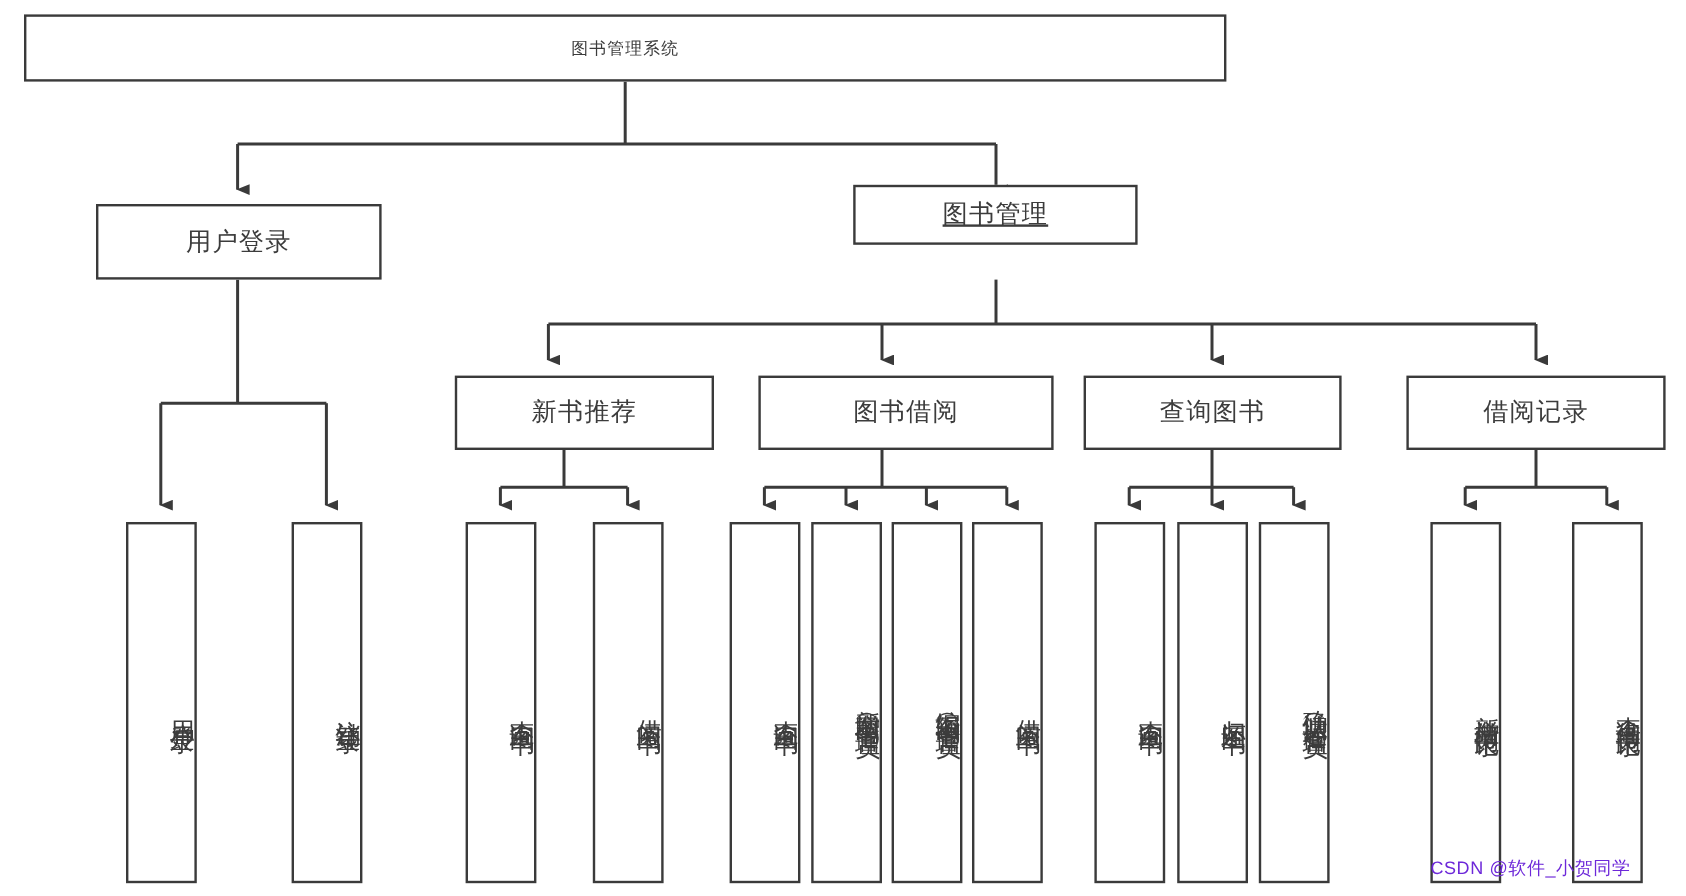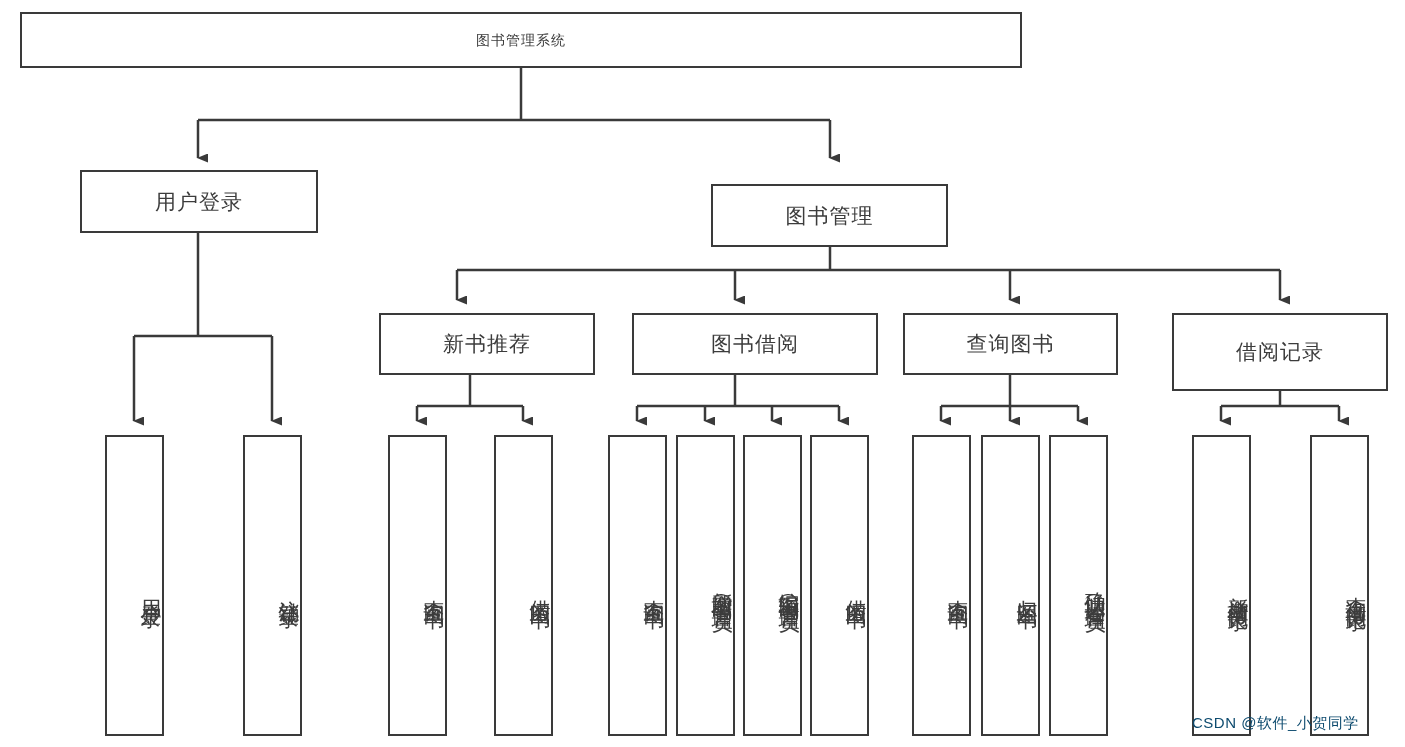--- a/index.html
+++ b/index.html
@@ -5,21 +5,21 @@
   html,body{margin:0;padding:0;background:#ffffff;}
   body{width:1405px;height:747px;overflow:hidden;font-family:"Liberation Sans","DejaVu Sans",sans-serif;}
   #diagram{position:relative;width:1405px;height:747px;background:#fff;}
   svg.wires{position:absolute;left:0;top:0;width:1405px;height:747px;}
   .node{position:absolute;box-sizing:border-box;border:2.5px solid #3a3a3a;background:#ffffff;
         display:flex;align-items:center;justify-content:center;color:#3c3c3c;}
   .node-h{font-size:21px;letter-spacing:1px;line-height:1.2;white-space:nowrap;}
   .node-root{font-size:14px;}
   .node-v{writing-mode:vertical-rl;text-orientation:upright;font-size:21px;
           letter-spacing:3px;line-height:1.05;padding-top:6px;align-items:flex-start;}
-  .watermark{position:absolute;left:1192px;top:714px;font-size:15px;color:#0c4a6e;
+  .watermark{position:absolute;left:1192px;top:714px;font-size:15px;color:#6d28d9;
              white-space:nowrap;letter-spacing:.5px;}
 </style>
 </head>
 <body>
 
 <div id="diagram">
 
   <svg class="wires" viewBox="0 0 1405 747" xmlns="http://www.w3.org/2000/svg">
     <defs>
       <marker id="arrow" markerWidth="9" markerHeight="11" refX="4.5" refY="10" orient="auto" markerUnits="userSpaceOnUse">
@@ -66,26 +66,26 @@
       <path d="M1280,375 L1280,406"></path>
       <path d="M1221,406 L1339,406"></path>
       <path d="M1221,406 L1221,421" marker-end="url(#arrow)"></path>
       <path d="M1339,406 L1339,421" marker-end="url(#arrow)"></path>
     </g>
   </svg>
 
   <div class="node node-h node-root" style="left:20px;top:12px;width:1002px;height:56px;">图书管理系统</div>
 
   <div class="node node-h" style="left:80px;top:170px;width:238px;height:63px;">用户登录</div>
-  <div class="node node-h" style="left:711px;top:184px;width:237px;height:63px;">图书管理</div>
+  <div class="node node-h" style="left:711px;top:154px;width:237px;height:50px;text-decoration:underline;">图书管理</div>
 
   <div class="node node-h" style="left:379px;top:313px;width:216px;height:62px;">新书推荐</div>
   <div class="node node-h" style="left:632px;top:313px;width:246px;height:62px;">图书借阅</div>
   <div class="node node-h" style="left:903px;top:313px;width:215px;height:62px;">查询图书</div>
-  <div class="node node-h" style="left:1172px;top:313px;width:216px;height:78px;">借阅记录</div>
+  <div class="node node-h" style="left:1172px;top:313px;width:216px;height:62px;">借阅记录</div>
 
   <div class="node node-v" style="left:105px;top:435px;width:59px;height:301px;">用户登录</div>
   <div class="node node-v" style="left:243px;top:435px;width:59px;height:301px;">注销登录</div>
 
   <div class="node node-v" style="left:388px;top:435px;width:59px;height:301px;">查询图书</div>
   <div class="node node-v" style="left:494px;top:435px;width:59px;height:301px;">借阅图书</div>
 
   <div class="node node-v" style="left:608px;top:435px;width:59px;height:301px;">查询图书</div>
   <div class="node node-v" style="left:676px;top:435px;width:59px;height:301px;">新增图书（管理员）</div>
   <div class="node node-v" style="left:743px;top:435px;width:59px;height:301px;">编辑图书（管理员）</div>

